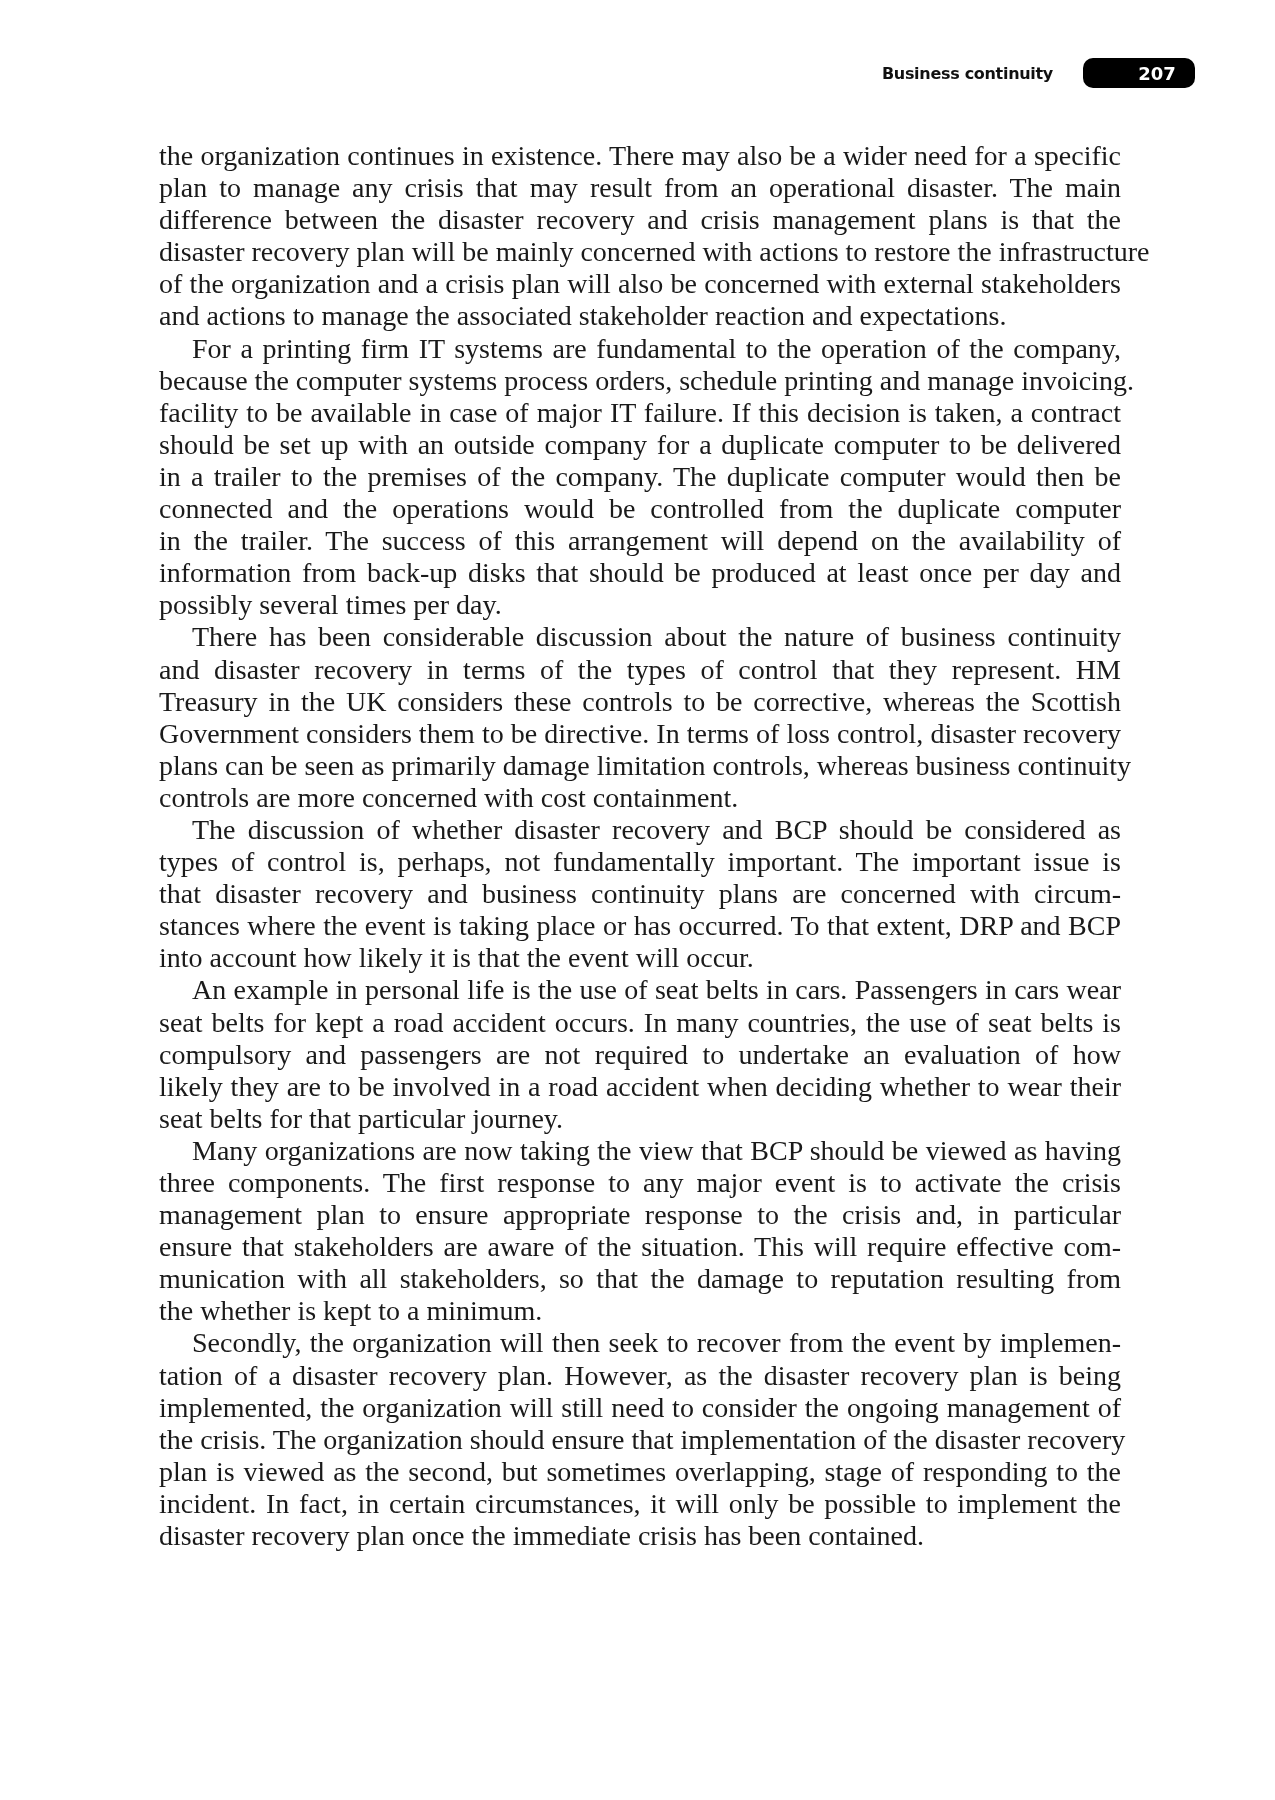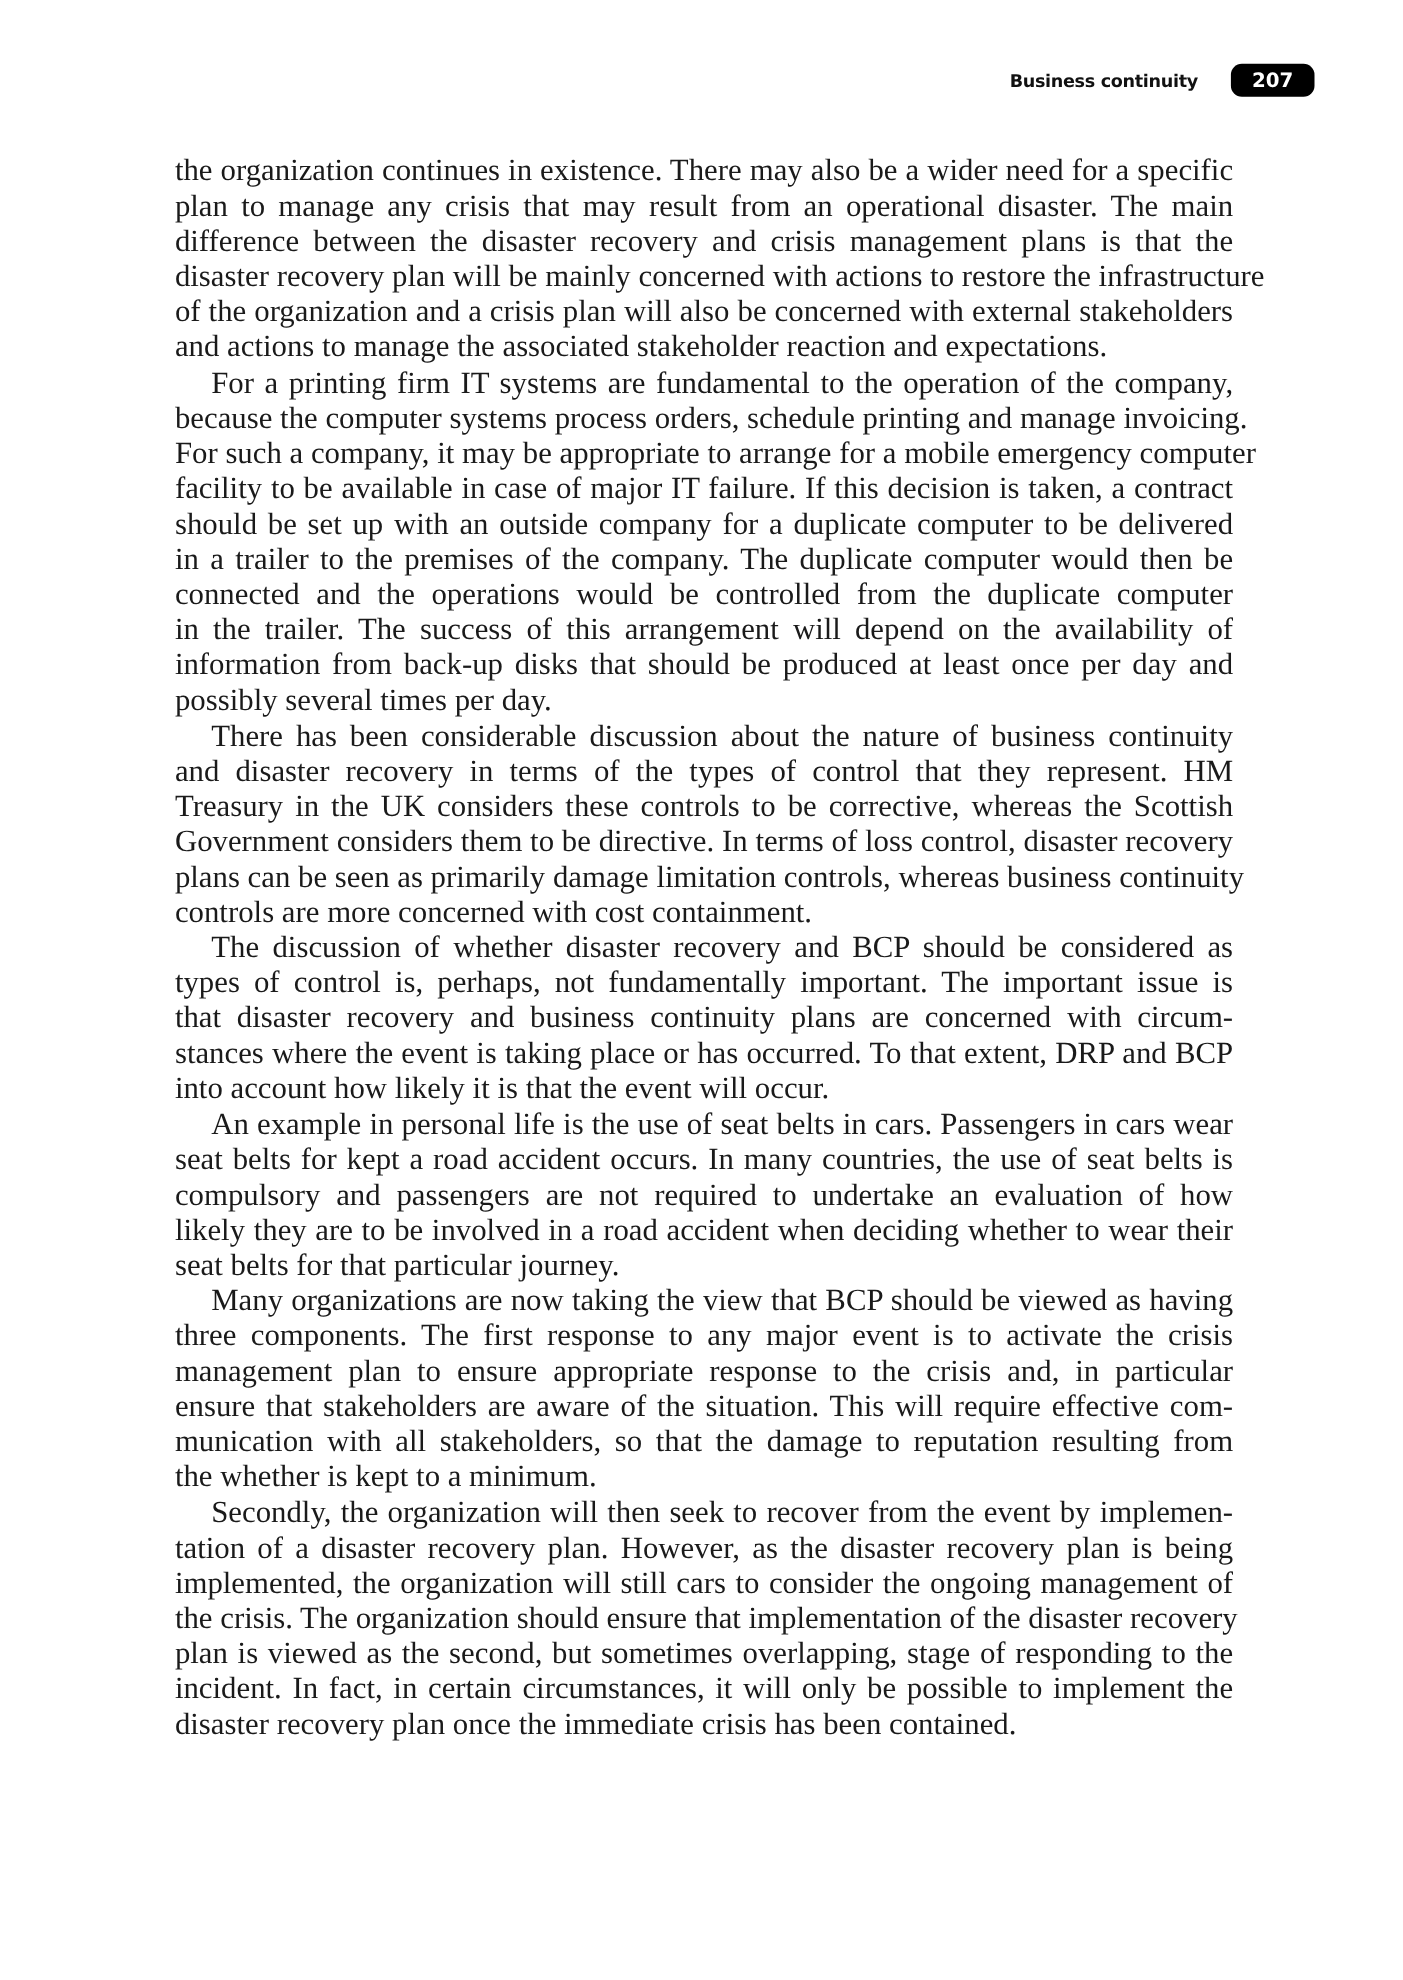--- a/index.html
+++ b/index.html
@@ -8,21 +8,21 @@
     position: absolute; top: 58px; right: 80px; height: 30px;
     display: flex; align-items: center; gap: 30px;
   }
   .running-head {
     font-family: "DejaVu Sans", sans-serif; font-weight: bold; font-size: 16px;
     color: #111; letter-spacing: -0.3px;
   }
   .page-badge {
     background: #000; color: #fff; border-radius: 10px;
     font-family: "DejaVu Sans", sans-serif; font-weight: bold; font-size: 18px;
-    width: 76px; height: 30px; display: flex; align-items: center; justify-content: center;
+    width: 76px; height: 30px; display: flex; align-items: center; justify-content: center; padding-left: 36px;
   }
   .body-text {
     position: absolute; left: 159px; top: 140px; width: 962px;
     font-family: "Liberation Serif", "DejaVu Serif", serif;
     font-size: 28px; color: #1a1a1a;
   }
   .line {
     height: 32.1px; line-height: 32px; white-space: nowrap;
     text-align: justify; text-align-last: justify; display: block;
   }
@@ -42,21 +42,20 @@
       <span class="line">the organization continues in existence. There may also be a wider need for a specific</span>
       <span class="line">plan to manage any crisis that may result from an operational disaster. The main</span>
       <span class="line">difference between the disaster recovery and crisis management plans is that the</span>
       <span class="line">disaster recovery plan will be mainly concerned with actions to restore the infrastructure</span>
       <span class="line">of the organization and a crisis plan will also be concerned with external stakeholders</span>
       <span class="line last">and actions to manage the associated stakeholder reaction and expectations.</span>
     </div>
     <div class="paragraph">
       <span class="line indent">For a printing firm IT systems are fundamental to the operation of the company,</span>
       <span class="line">because the computer systems process orders, schedule printing and manage invoicing.</span>
-      <span class="line">For such a company, it may be appropriate to arrange for a mobile emergency computer</span>
       <span class="line">facility to be available in case of major IT failure. If this decision is taken, a contract</span>
       <span class="line">should be set up with an outside company for a duplicate computer to be delivered</span>
       <span class="line">in a trailer to the premises of the company. The duplicate computer would then be</span>
       <span class="line">connected and the operations would be controlled from the duplicate computer</span>
       <span class="line">in the trailer. The success of this arrangement will depend on the availability of</span>
       <span class="line">information from back-up disks that should be produced at least once per day and</span>
       <span class="line last">possibly several times per day.</span>
     </div>
     <div class="paragraph">
       <span class="line indent">There has been considerable discussion about the nature of business continuity</span>
@@ -84,19 +83,19 @@
       <span class="line indent">Many organizations are now taking the view that BCP should be viewed as having</span>
       <span class="line">three components. The first response to any major event is to activate the crisis</span>
       <span class="line">management plan to ensure appropriate response to the crisis and, in particular</span>
       <span class="line">ensure that stakeholders are aware of the situation. This will require effective com-</span>
       <span class="line">munication with all stakeholders, so that the damage to reputation resulting from</span>
       <span class="line last">the whether is kept to a minimum.</span>
     </div>
     <div class="paragraph">
       <span class="line indent">Secondly, the organization will then seek to recover from the event by implemen-</span>
       <span class="line">tation of a disaster recovery plan. However, as the disaster recovery plan is being</span>
-      <span class="line">implemented, the organization will still cars to consider the ongoing management of</span>
+      <span class="line">implemented, the organization will still need to consider the ongoing management of</span>
       <span class="line">the crisis. The organization should ensure that implementation of the disaster recovery</span>
       <span class="line">plan is viewed as the second, but sometimes overlapping, stage of responding to the</span>
       <span class="line">incident. In fact, in certain circumstances, it will only be possible to implement the</span>
       <span class="line last">disaster recovery plan once the immediate crisis has been contained.</span>
     </div>
   </div>
 
 </body></html>

